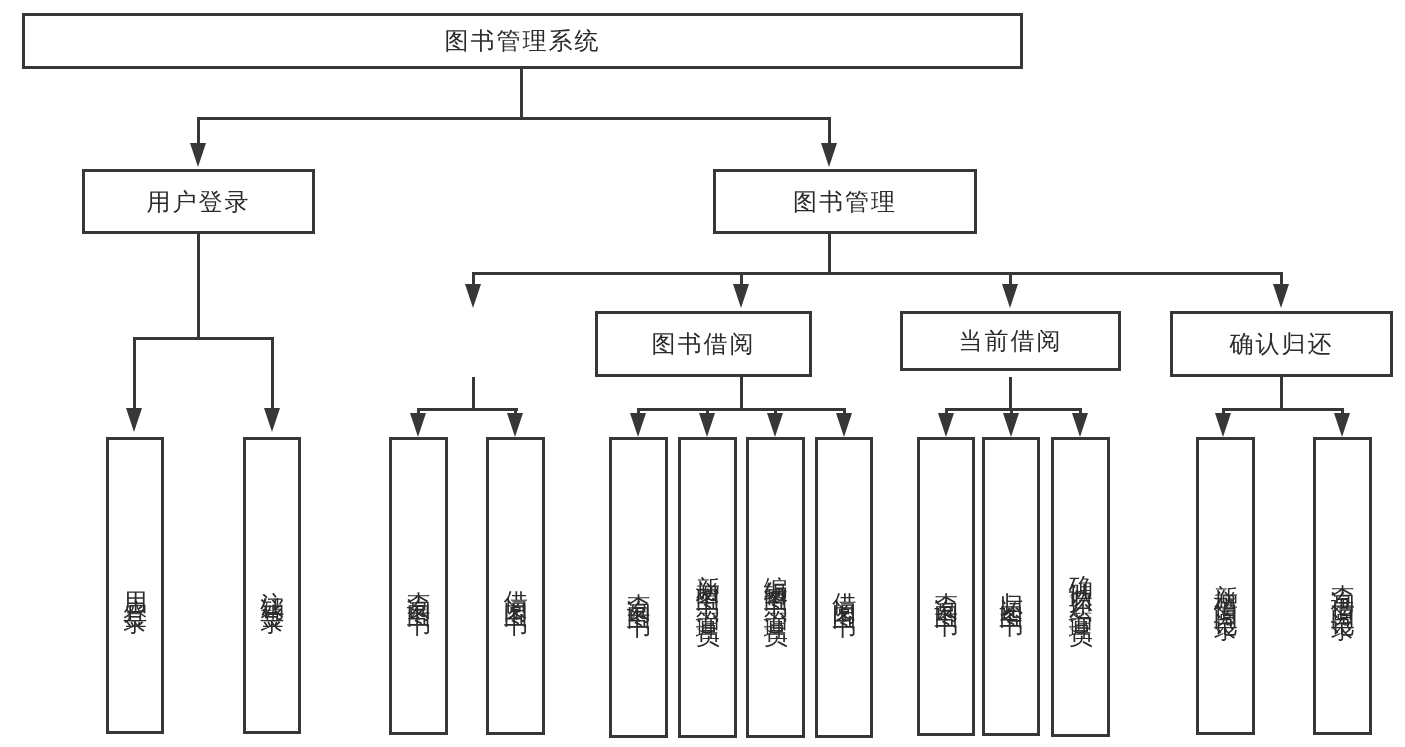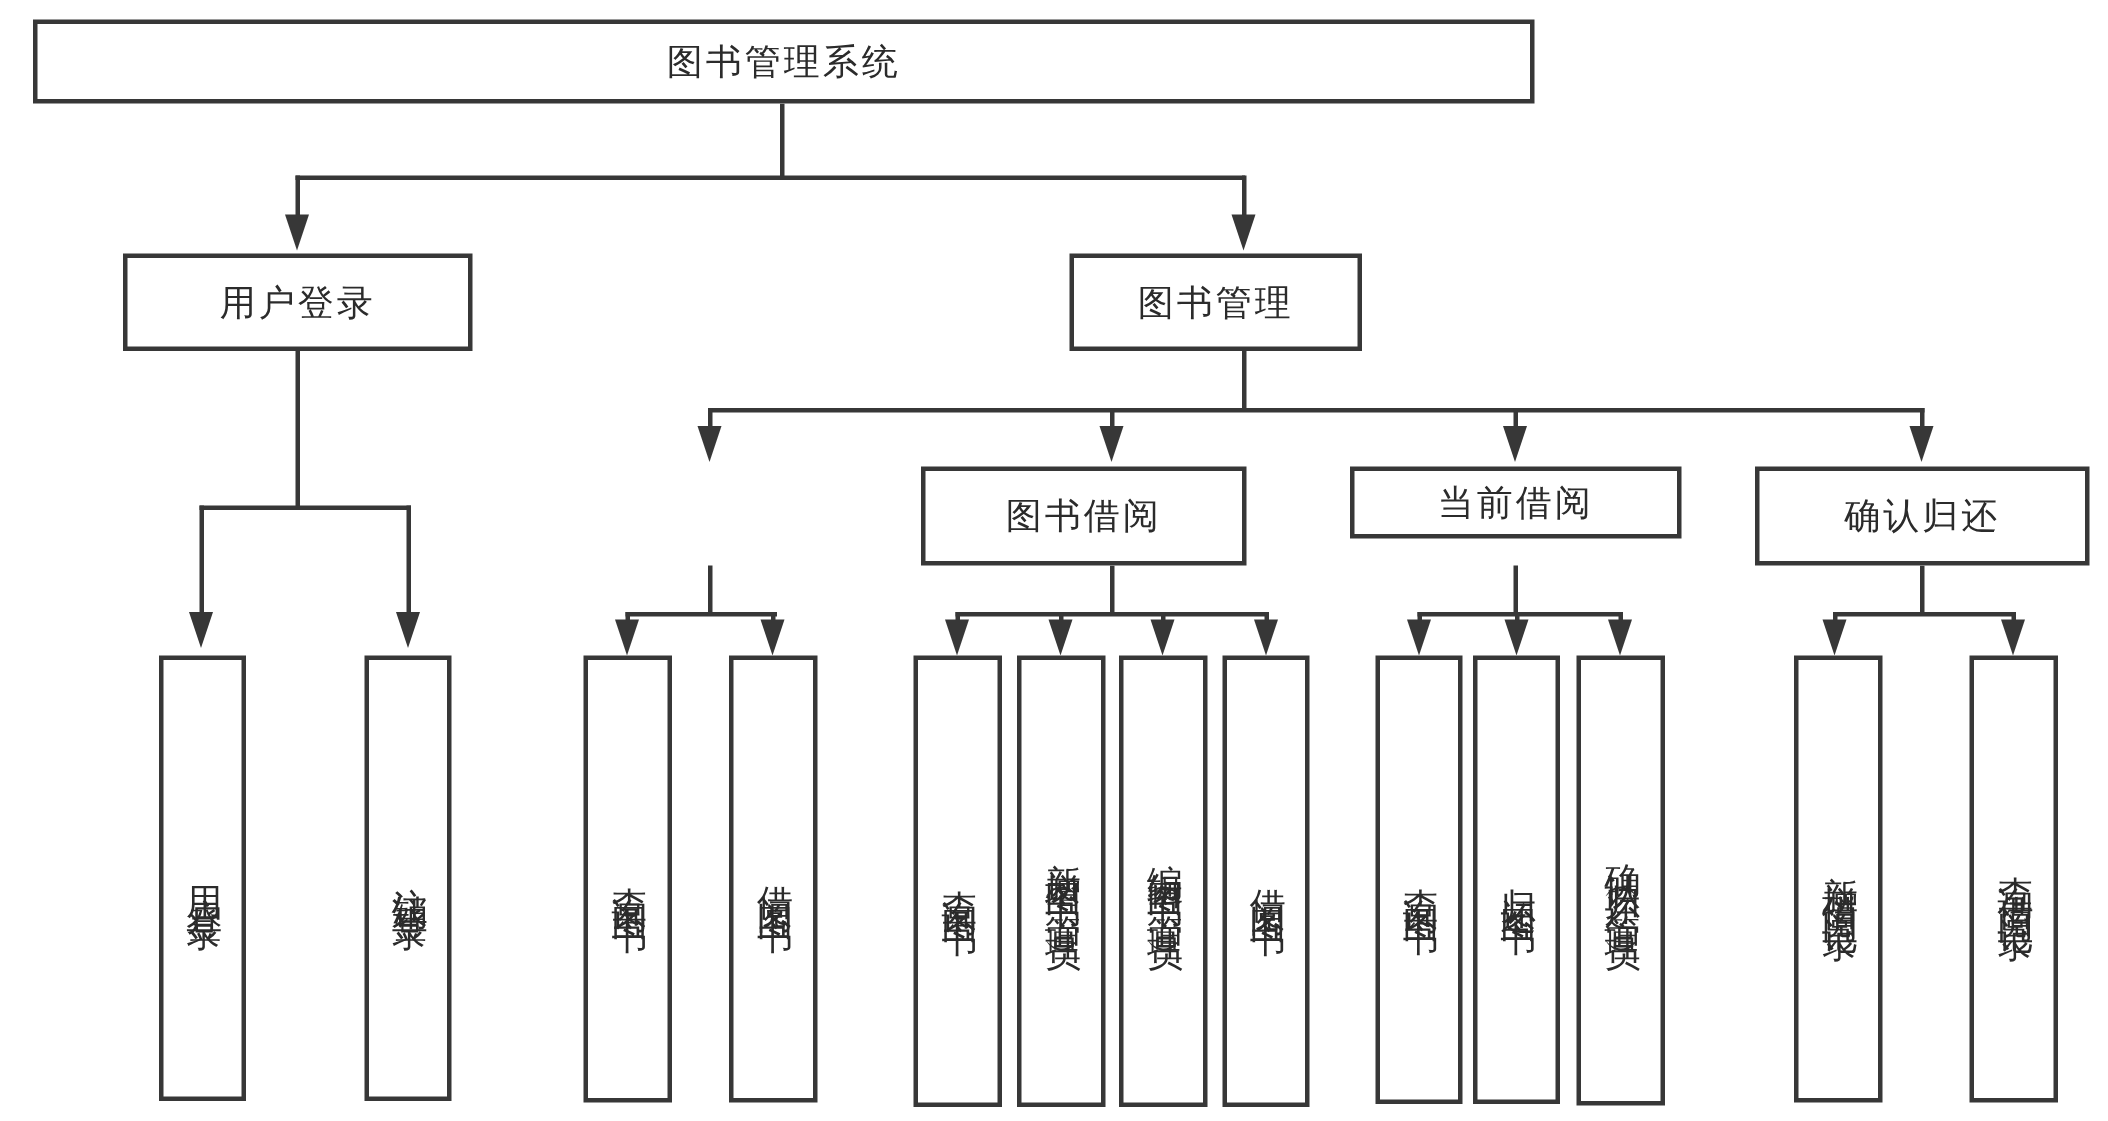--- a/index.html
+++ b/index.html
@@ -48,21 +48,21 @@
   <div class="vline" style="left:520px; top:69px; height:51px;"></div>
   <div class="hline" style="left:197px; top:117px; width:633px;"></div>
   <div class="vline" style="left:197px; top:117px; height:28px;"></div>
   <div class="arrow" style="left:190px; top:143px;"></div>
   <div class="vline" style="left:828px; top:117px; height:28px;"></div>
   <div class="arrow" style="left:821px; top:143px;"></div>
 
   <div class="box box-h" style="left:82px; top:169px; width:233px; height:65px;">
     <span>用户登录</span>
   </div>
-  <div class="box box-h" style="left:713px; top:169px; width:195px; height:65px;">
+  <div class="box box-h" style="left:713px; top:169px; width:264px; height:65px;">
     <span>图书管理</span>
   </div>
 
   <div class="vline" style="left:197px; top:234px; height:104px;"></div>
   <div class="hline" style="left:133px; top:337px; width:141px;"></div>
   <div class="vline" style="left:133px; top:337px; height:74px;"></div>
   <div class="arrow" style="left:126px; top:408px;"></div>
   <div class="vline" style="left:271px; top:337px; height:74px;"></div>
   <div class="arrow" style="left:264px; top:408px;"></div>
 
@@ -70,24 +70,24 @@
   <div class="hline" style="left:472px; top:272px; width:811px;"></div>
   <div class="vline" style="left:472px; top:272px; height:14px;"></div>
   <div class="arrow" style="left:465px; top:284px;"></div>
   <div class="vline" style="left:740px; top:272px; height:14px;"></div>
   <div class="arrow" style="left:733px; top:284px;"></div>
   <div class="vline" style="left:1009px; top:272px; height:14px;"></div>
   <div class="arrow" style="left:1002px; top:284px;"></div>
   <div class="vline" style="left:1280px; top:272px; height:14px;"></div>
   <div class="arrow" style="left:1273px; top:284px;"></div>
 
-  <div class="box box-h" style="left:614px; top:311px; width:217px; height:66px;">
+  <div class="box box-h" style="left:595px; top:311px; width:217px; height:66px;">
     <span>图书借阅</span>
   </div>
-  <div class="box box-h" style="left:900px; top:311px; width:221px; height:48px;">
+  <div class="box box-h" style="left:900px; top:311px; width:221px; height:60px;">
     <span>当前借阅</span>
   </div>
   <div class="box box-h" style="left:1170px; top:311px; width:223px; height:66px;">
     <span>确认归还</span>
   </div>
 
   <div class="vline" style="left:472px; top:377px; height:32px;"></div>
   <div class="hline" style="left:417px; top:408px; width:101px;"></div>
   <div class="vline" style="left:417px; top:408px; height:8px;"></div>
   <div class="arrow" style="left:410px; top:413px;"></div>

